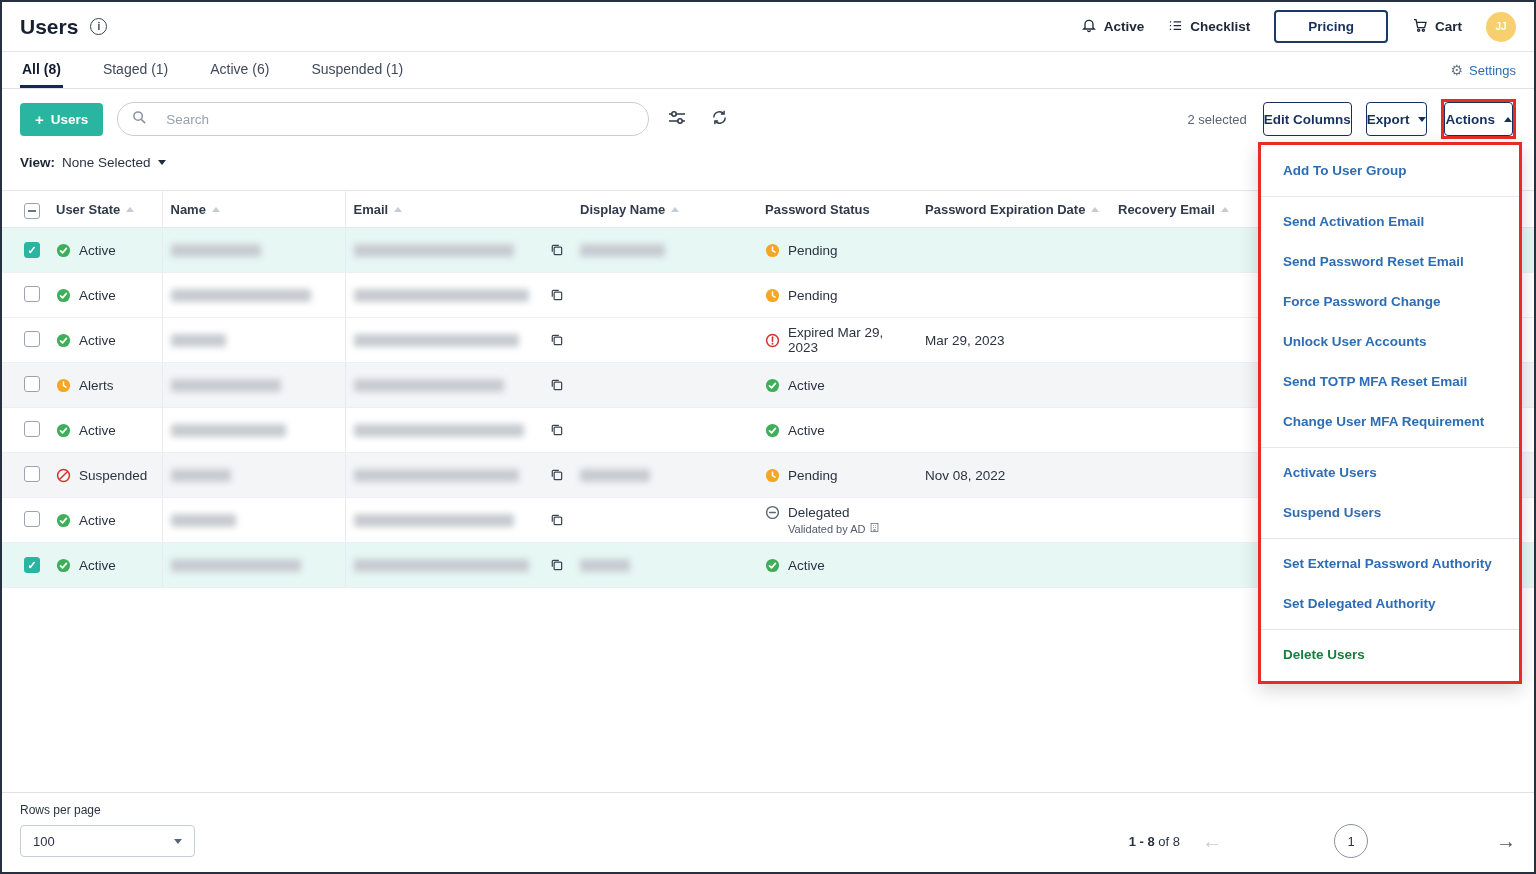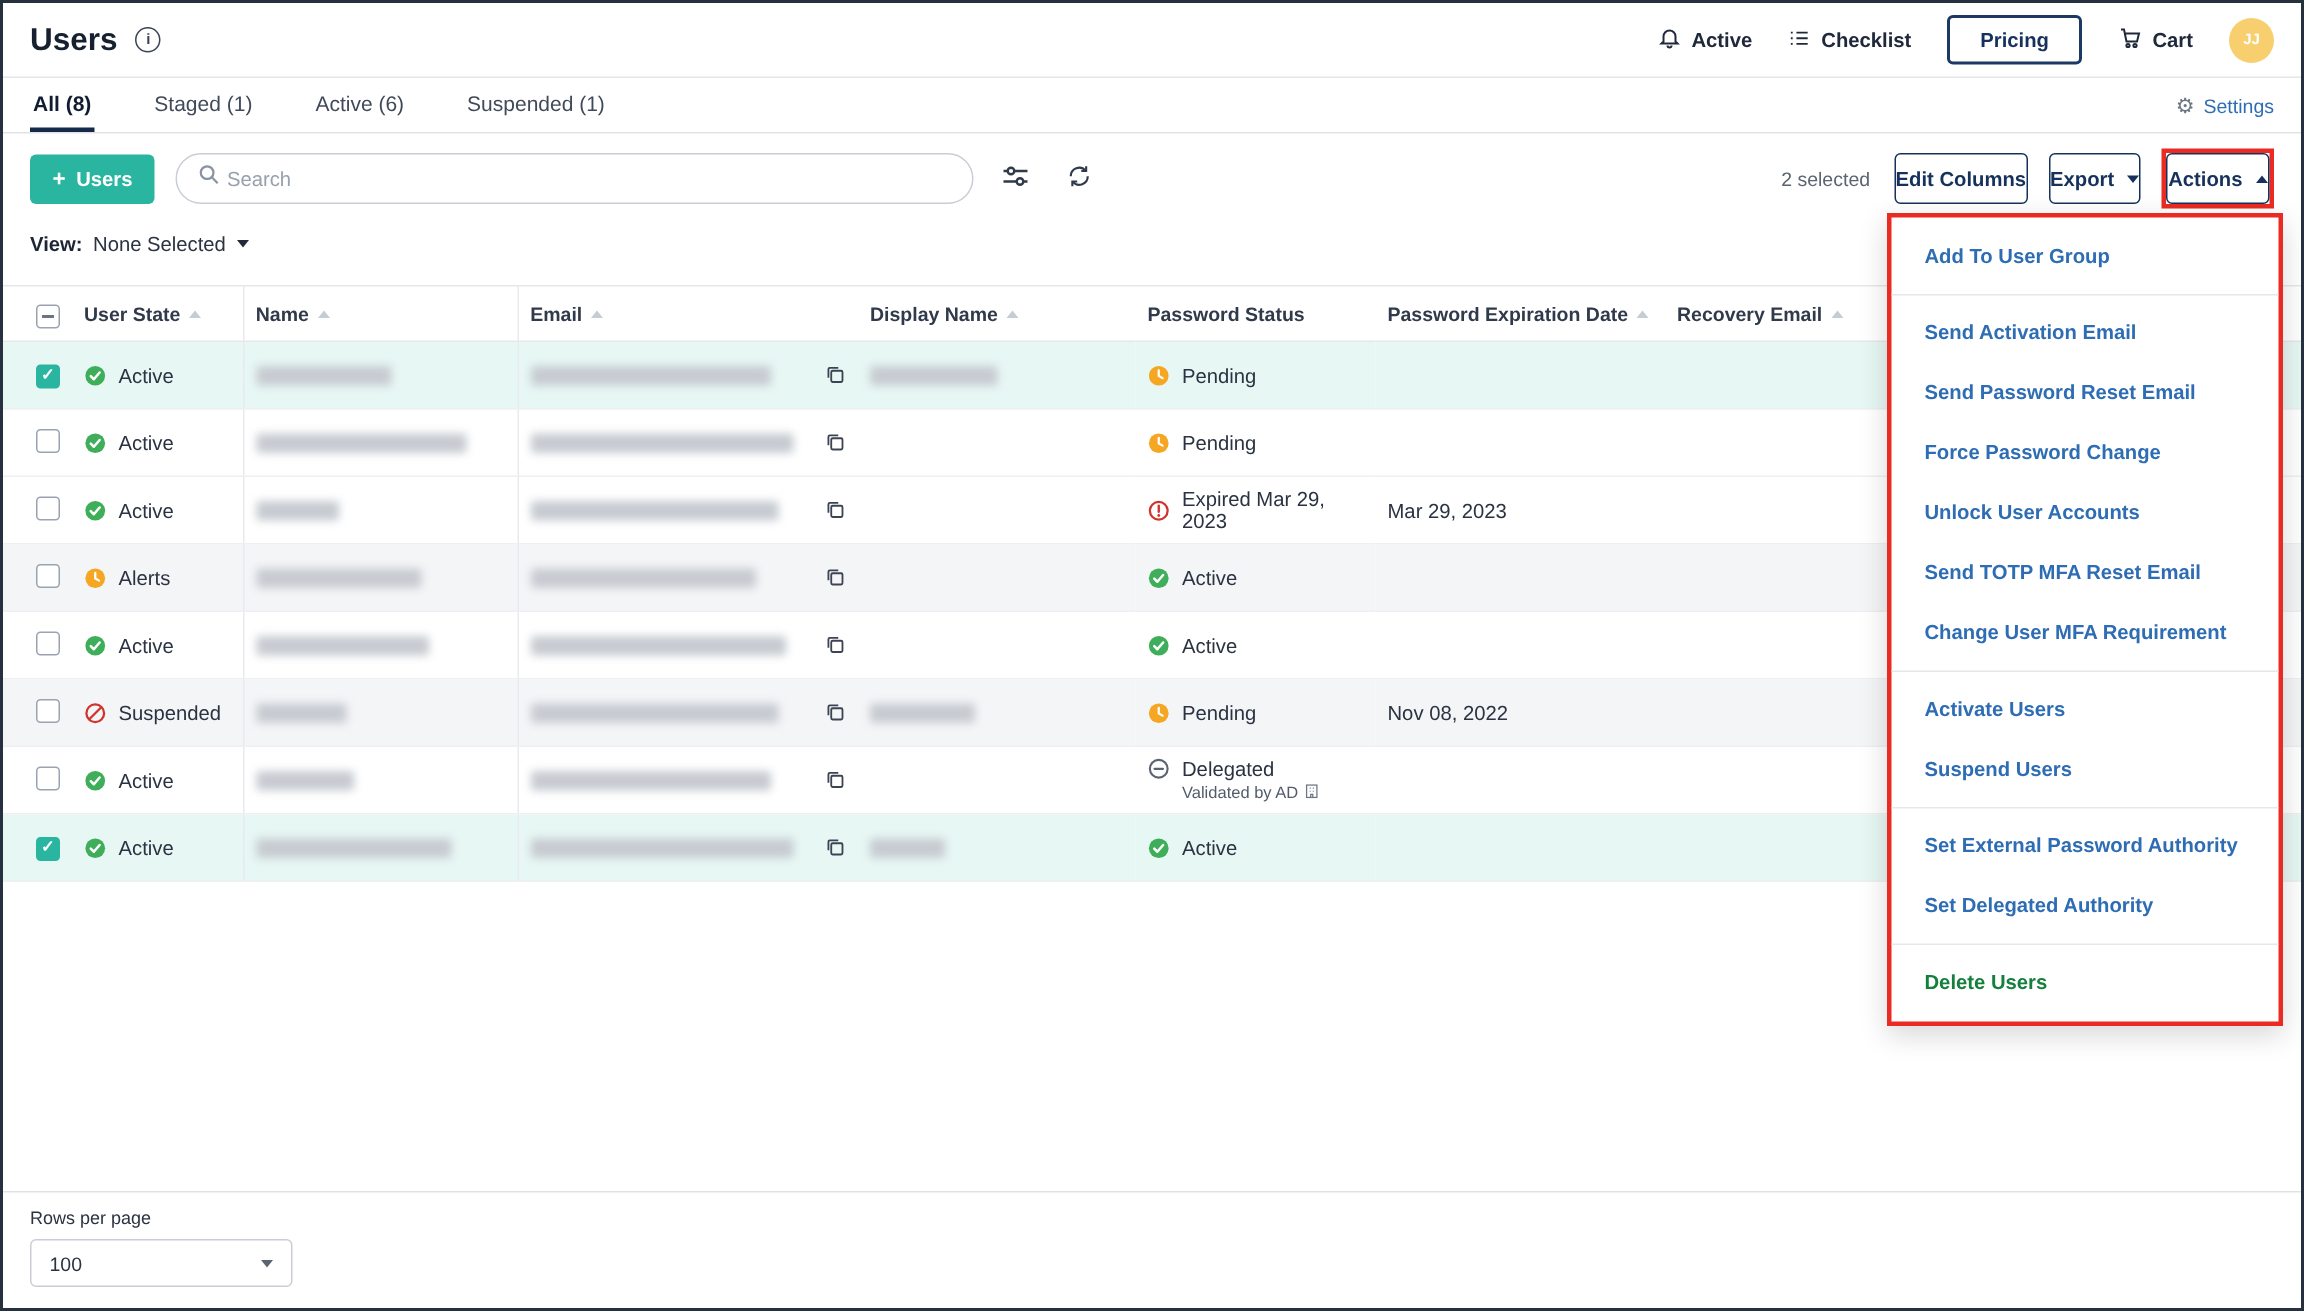--- a/index.html
+++ b/index.html
@@ -14,36 +14,36 @@
   }
   .page { display: flex; flex-direction: column; height: 100%; position: relative; }
 
   
   .topbar { display:flex; align-items:center; justify-content:space-between; height:50px; padding:0 18px; border-bottom:1px solid #e3e6ea; flex:none; }
   .title-wrap { display:flex; align-items:center; gap:12px; }
   .page-title { font-size:21px; font-weight:bold; color:#16202f; }
   .info-icon { width:17px; height:17px; border:1.5px solid #3a4454; border-radius:50%; display:inline-flex; align-items:center; justify-content:center; font-size:10px; font-weight:bold; color:#3a4454; cursor:pointer; }
   .top-right { display:flex; align-items:center; gap:24px; }
   .top-item { display:flex; align-items:center; gap:7px; font-size:13.5px; font-weight:600; color:#20293a; cursor:pointer; }
-  .pricing-btn { border:2px solid #1b3a63; background:#fff; color:#16325c; border-radius:4px; padding:7px 20px; font-size:13.5px; font-weight:bold; font-family:inherit; cursor:pointer; }
+  .pricing-btn { border:2px solid #1b3a63; background:#fff; color:#16325c; border-radius:4px; padding:7px 32px; font-size:13.5px; font-weight:bold; font-family:inherit; cursor:pointer; }
   .avatar { width:30px; height:30px; border-radius:50%; background:#f8cf6e; color:#ffffff; font-size:10px; font-weight:bold; display:flex; align-items:center; justify-content:center; cursor:pointer; }
 
   
   .tabs-bar { display:flex; align-items:center; justify-content:space-between; height:37px; padding:0 18px; border-bottom:1px solid #dfe3e8; flex:none; }
   .tabs { display:flex; gap:38px; height:100%; }
   .tab { display:flex; align-items:center; height:100%; font-size:14px; color:#404a5a; border-bottom:3px solid transparent; cursor:pointer; padding:0 2px; }
   .tab.active { color:#101c30; font-weight:bold; border-bottom-color:#15294b; }
   .settings-link { display:flex; align-items:center; gap:6px; font-size:13px; color:#2e6db4; cursor:pointer; }
   .gear-glyph { color:#6b7684; font-size:14px; }
 
   
   .toolbar { display:flex; align-items:center; gap:14px; padding:10px 18px 8px; flex:none; }
   .add-users-btn { display:flex; align-items:center; gap:7px; background:#2ab5a0; color:#fff; border:none; border-radius:4px; height:33px; padding:0 15px; font-size:13.5px; font-weight:bold; font-family:inherit; cursor:pointer; }
   .add-users-btn .plus { font-size:15px; font-weight:bold; line-height:1; }
-  .search-box { display:flex; align-items:center; gap:4px; width:532px; height:34px; border:1px solid #c9ced6; border-radius:17px; padding:0 14px; }
+  .search-box { display:flex; align-items:center; gap:19px; width:532px; height:34px; border:1px solid #c9ced6; border-radius:17px; padding:0 14px; }
   .search-input { border:none; outline:none; flex:1; font-size:13.5px; font-family:inherit; color:#333; background:transparent; }
   .search-input::placeholder { color:#98a1ad; }
   .icon-btn { width:28px; height:28px; display:flex; align-items:center; justify-content:center; cursor:pointer; background:none; border:none; }
   .toolbar-spacer { flex:1; }
   .selected-count { font-size:13px; color:#5b6572; margin-right:2px; }
   .outline-btn { display:flex; align-items:center; gap:9px; border:1px solid #16325c; background:#fff; color:#16325c; border-radius:4px; height:34px; padding:0 0; font-size:13.5px; font-weight:bold; font-family:inherit; cursor:pointer;text-align:right; }
   .caret-down { width:0; height:0; border-left:4px solid transparent; border-right:4px solid transparent; border-top:5px solid #16325c; display:inline-block; }
   .caret-up { width:0; height:0; border-left:4px solid transparent; border-right:4px solid transparent; border-bottom:5px solid #16325c; display:inline-block; }
   .caret-dark { border-top-color:#222a38; }
   .caret-gray { border-top-color:#5b6572; }
@@ -579,16 +579,22 @@
       </div>
   </div>
 
   <footer class="footer">
     <div class="rpp-label">Rows per page</div>
     <div class="footer-row">
       <div class="rpp-select">
         <span>100</span>
         <span class="caret-down caret-gray"></span>
       </div>
+      <div class="pagination">
+        <span class="range"><b>1 - 8</b> <span>of 8</span></span>
+        <span class="arrow left">←</span>
+        <span class="page-circle">1</span>
+        <span class="arrow right">→</span>
+      </div>
     </div>
   </footer>
 
 </div>
 
 </body></html>

